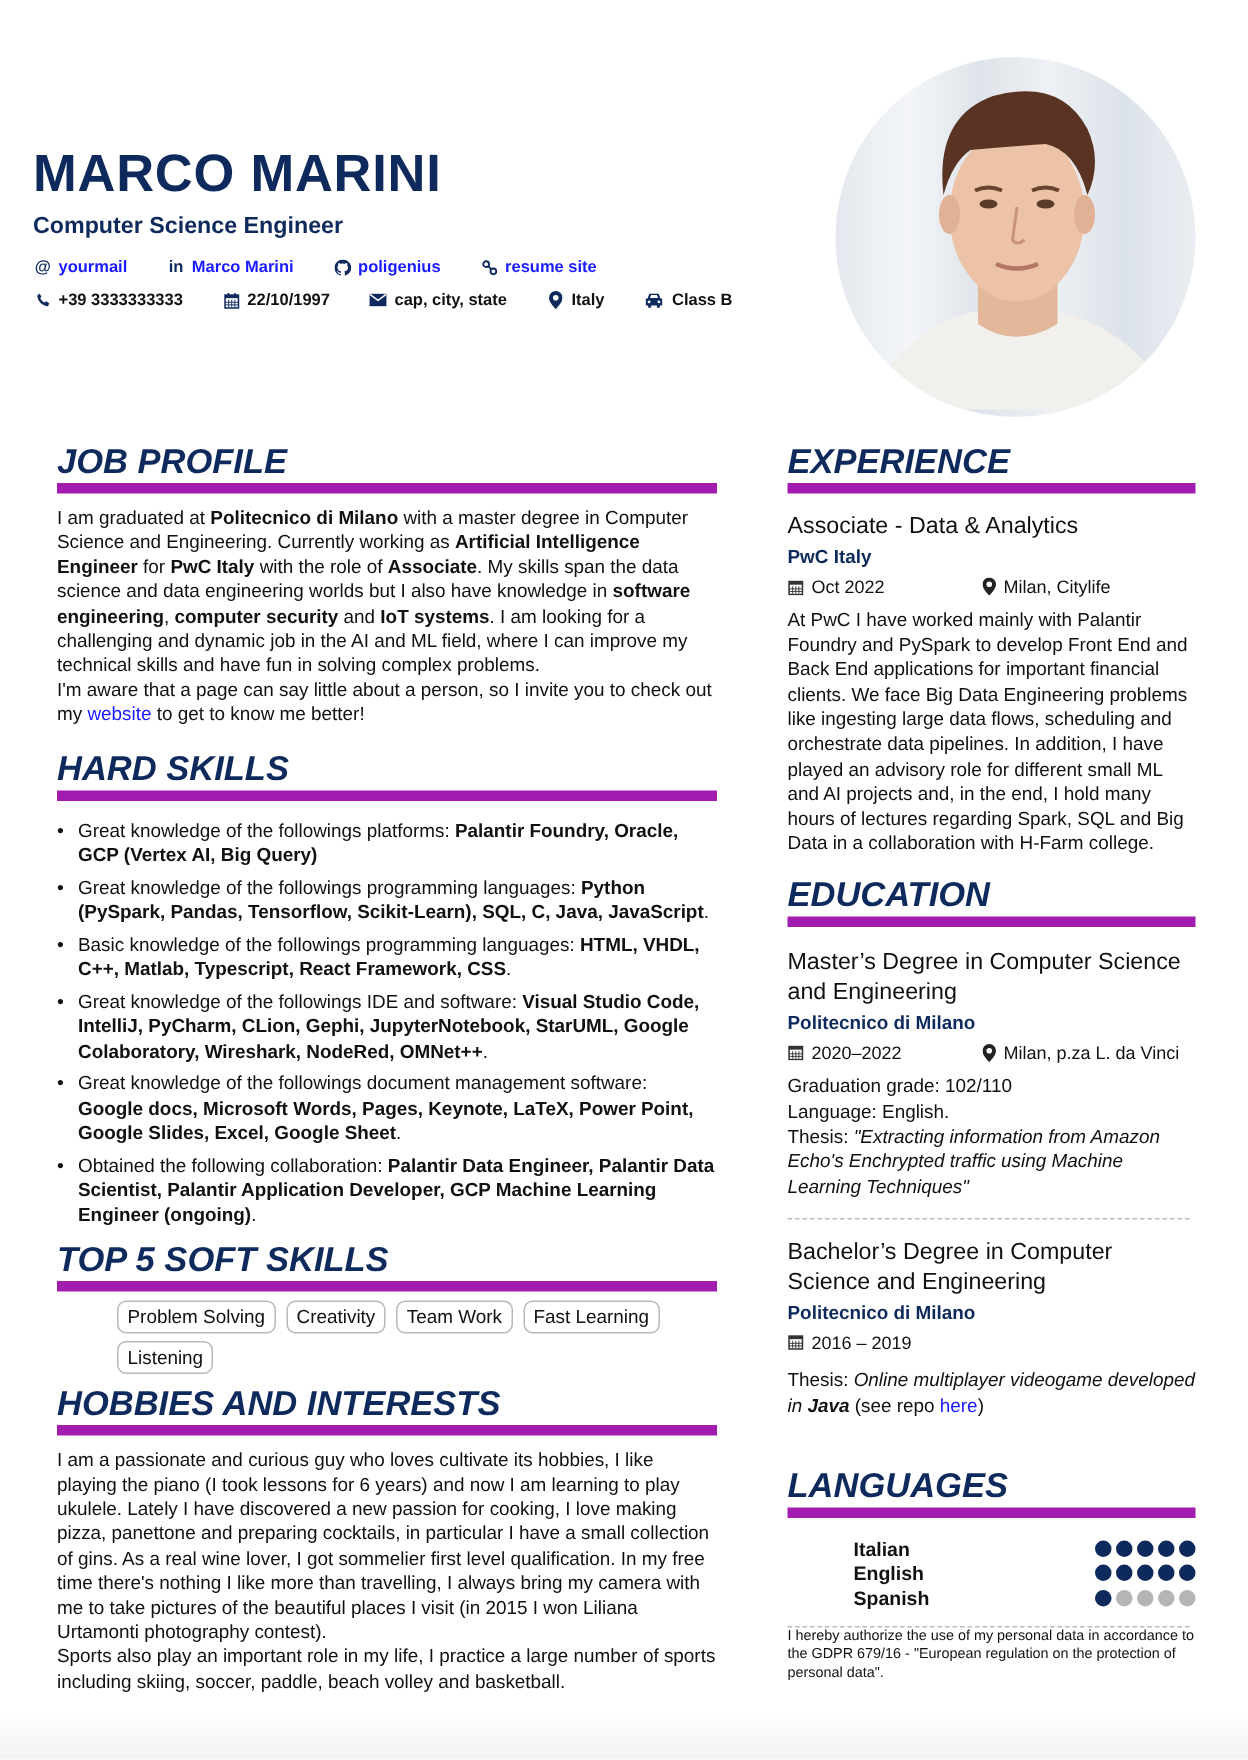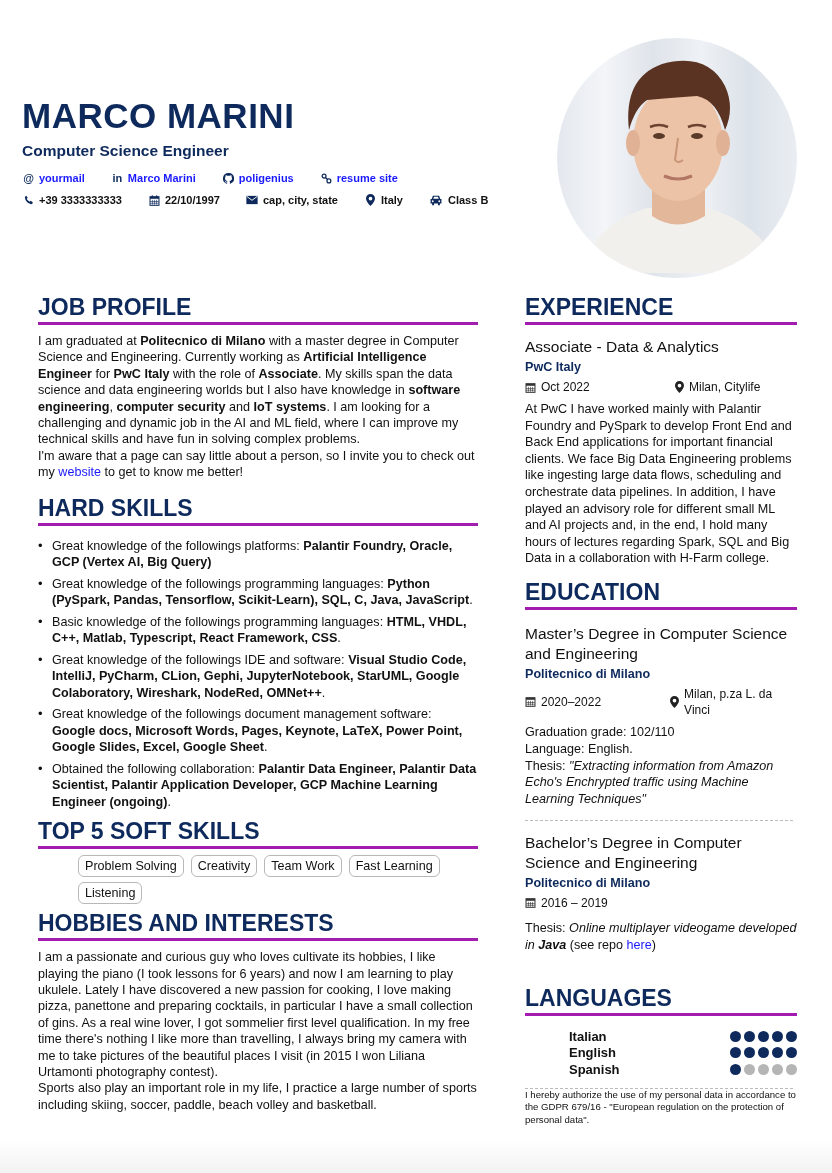--- a/index.html
+++ b/index.html
@@ -28,38 +28,38 @@
     overflow: hidden;
     background: linear-gradient(90deg, #e4e8ee 0%, #f3f5f8 20%, #dfe4ea 40%, #eef1f5 60%, #dce2e9 80%, #eaeef3 100%);
   }
 
   
   .col-left { position: absolute; left: 38px; top: 292px; width: 440px; }
   .col-right { position: absolute; left: 525px; top: 292px; width: 272px; }
 
   .section-title {
     font-size: 23px; font-weight: bold; color: #0e2a5c; line-height: 30px;
-    border-bottom: 3px solid #a21caf; padding-bottom: 0px; margin-bottom: 8px;
+    border-bottom: 7px solid #a21caf; padding-bottom: 0px; margin-bottom: 8px; font-style: italic;
   }
   .para { font-size: 12.6px; line-height: 16.4px; color: #111; }
   .para b { font-weight: bold; }
 
   .skills-list { list-style: none; font-size: 12.6px; line-height: 16.5px; }
   .skills-list li { position: relative; padding-left: 14px; margin-bottom: 5px; }
   .skills-list li::before { content: "•"; position: absolute; left: 0; top: 0; font-size: 13px; }
 
   .chips { display: flex; flex-wrap: wrap; gap: 5px 7px; margin-top: 4px; margin-bottom: 4px; padding-left: 40px; }
   .chip { border: 1px solid #b8b8b8; border-radius: 6px; padding: 2px 6px; font-size: 12.6px; line-height: 16px; color: #111; background: #fff; }
 
   .job-title { font-size: 15.5px; line-height: 20px; color: #111; }
   .org { font-size: 12.6px; font-weight: bold; color: #0e2a5c; margin-top: 2px; line-height: 16px; }
   .meta { display: flex; font-size: 12px; margin-top: 4px; line-height: 16px; }
   .meta .m { display: flex; align-items: center; }
   .meta .m .ico { margin-right: 5px; color: #333; display: inline-flex; }
-  .meta .m.date { width: 150px; }
+  .meta .m.date { width: 130px; }
   .desc { font-size: 12.6px; line-height: 16.6px; margin-top: 6px; }
   .dashed { border-top: 1px dashed #bbb; margin: 12px 0 12px; width: 268px; }
 
   .lang-row { display: flex; justify-content: space-between; align-items: center; height: 16.5px; }
   .lang-name { font-size: 13px; font-weight: bold; padding-left: 44px; }
   .dots { display: flex; gap: 3px; }
   .dot { width: 11px; height: 11px; border-radius: 50%; background: #0e2a5c; }
   .dot.off { background: #b5b5b5; }
   .gdpr { font-size: 9.6px; line-height: 12.5px; color: #111; }
 </style>

